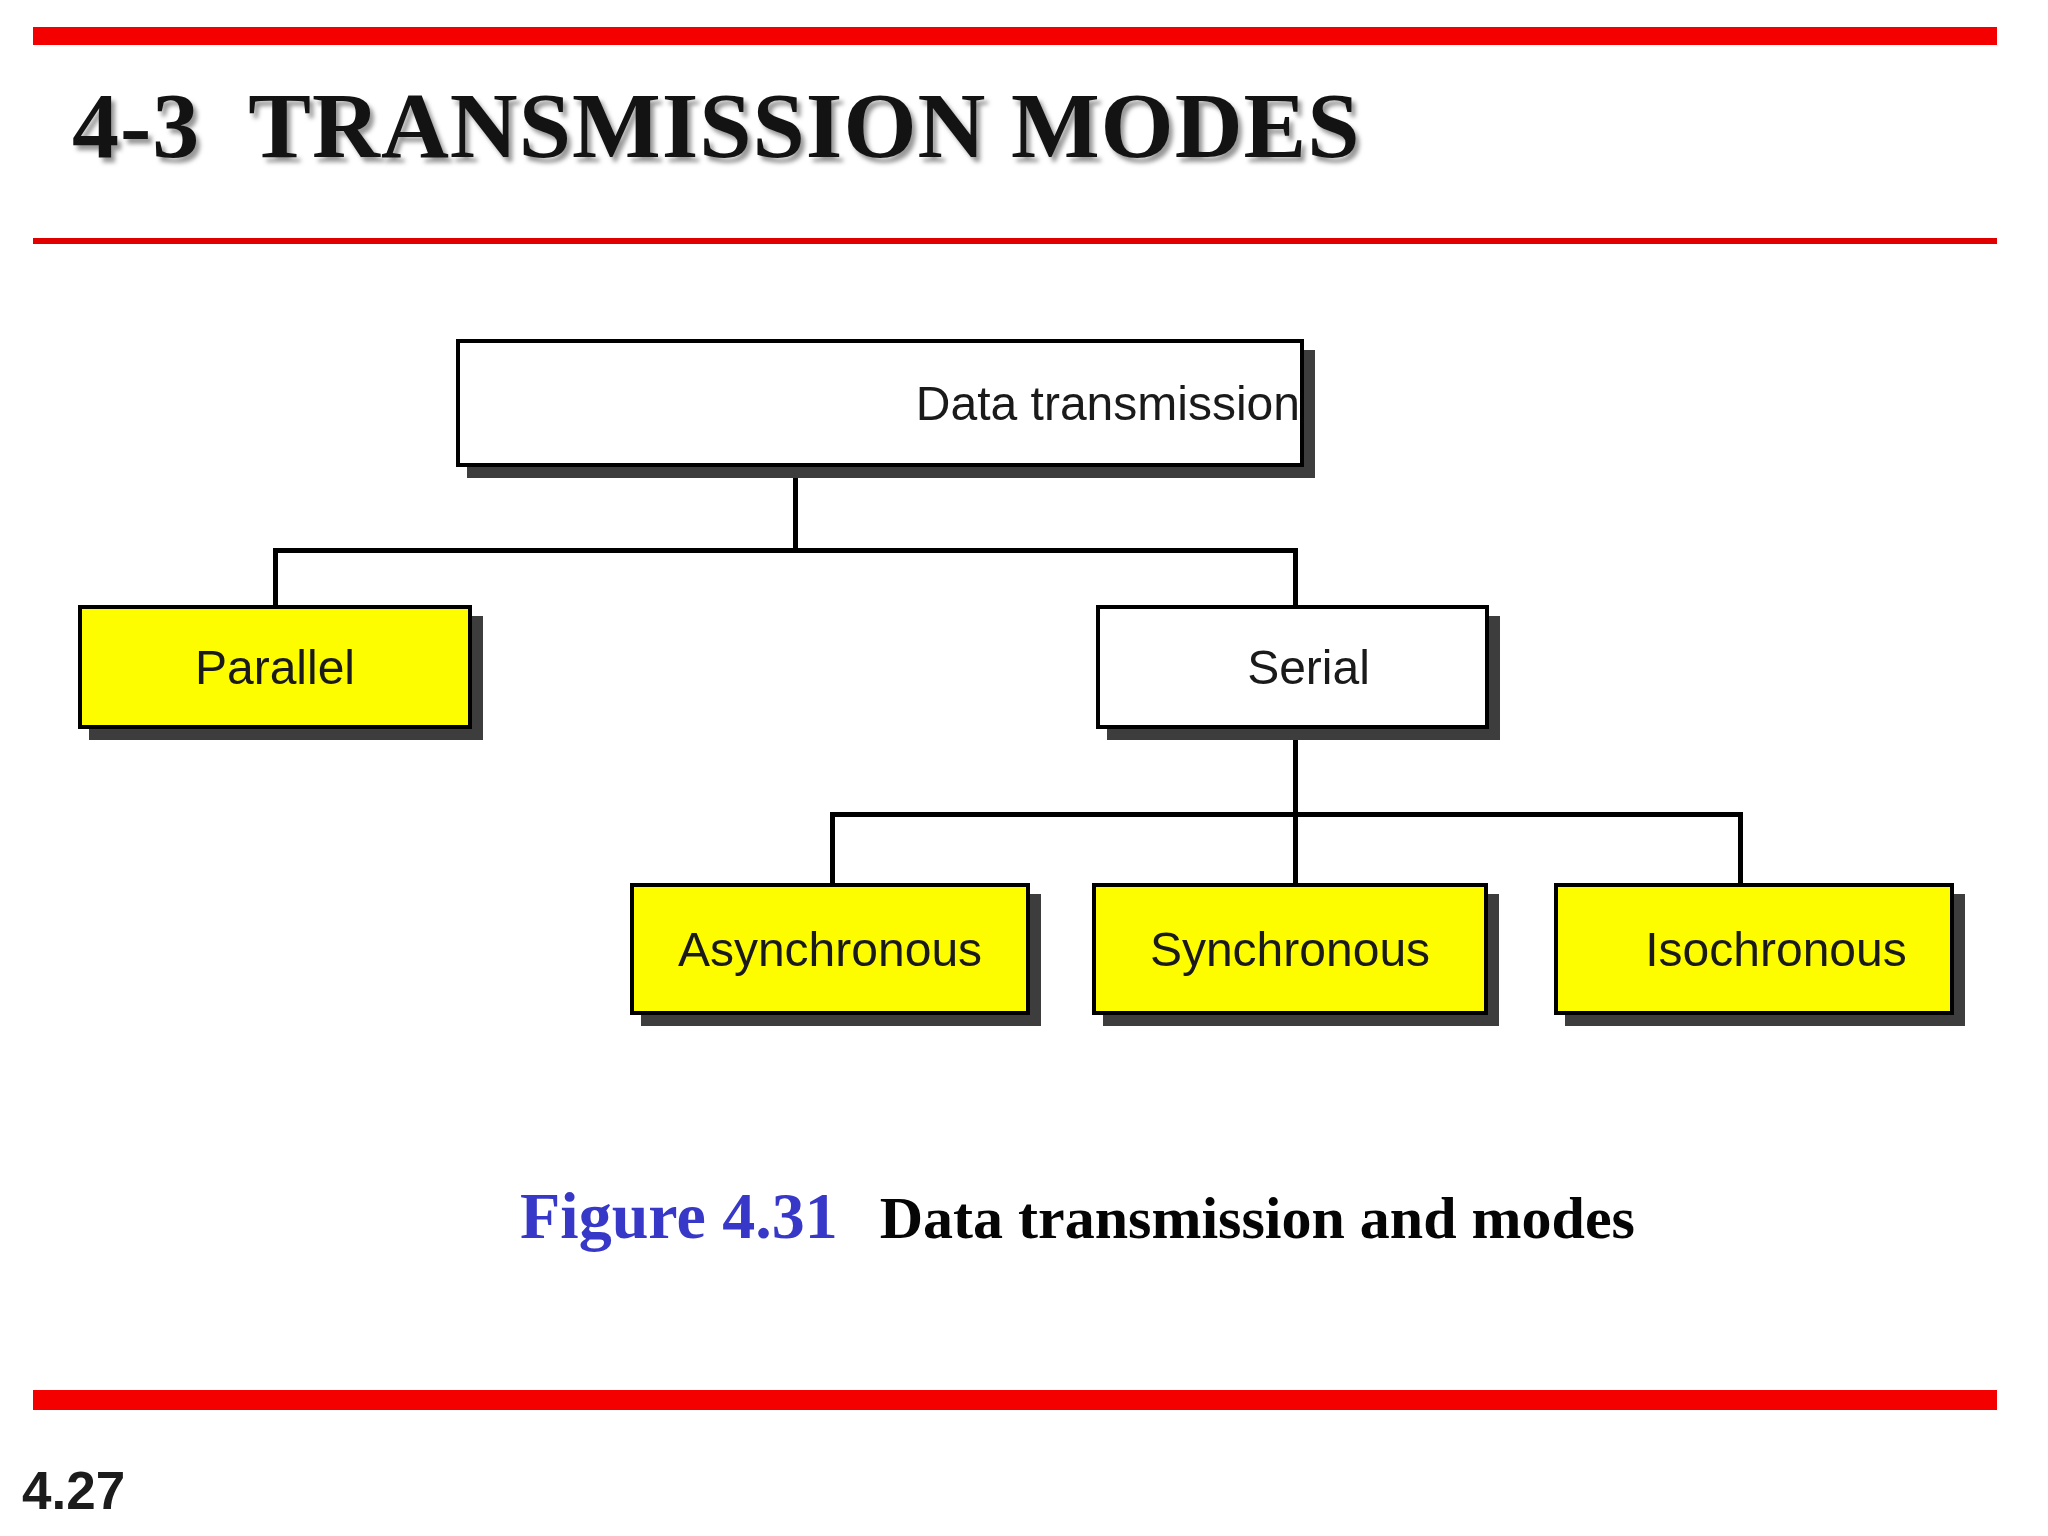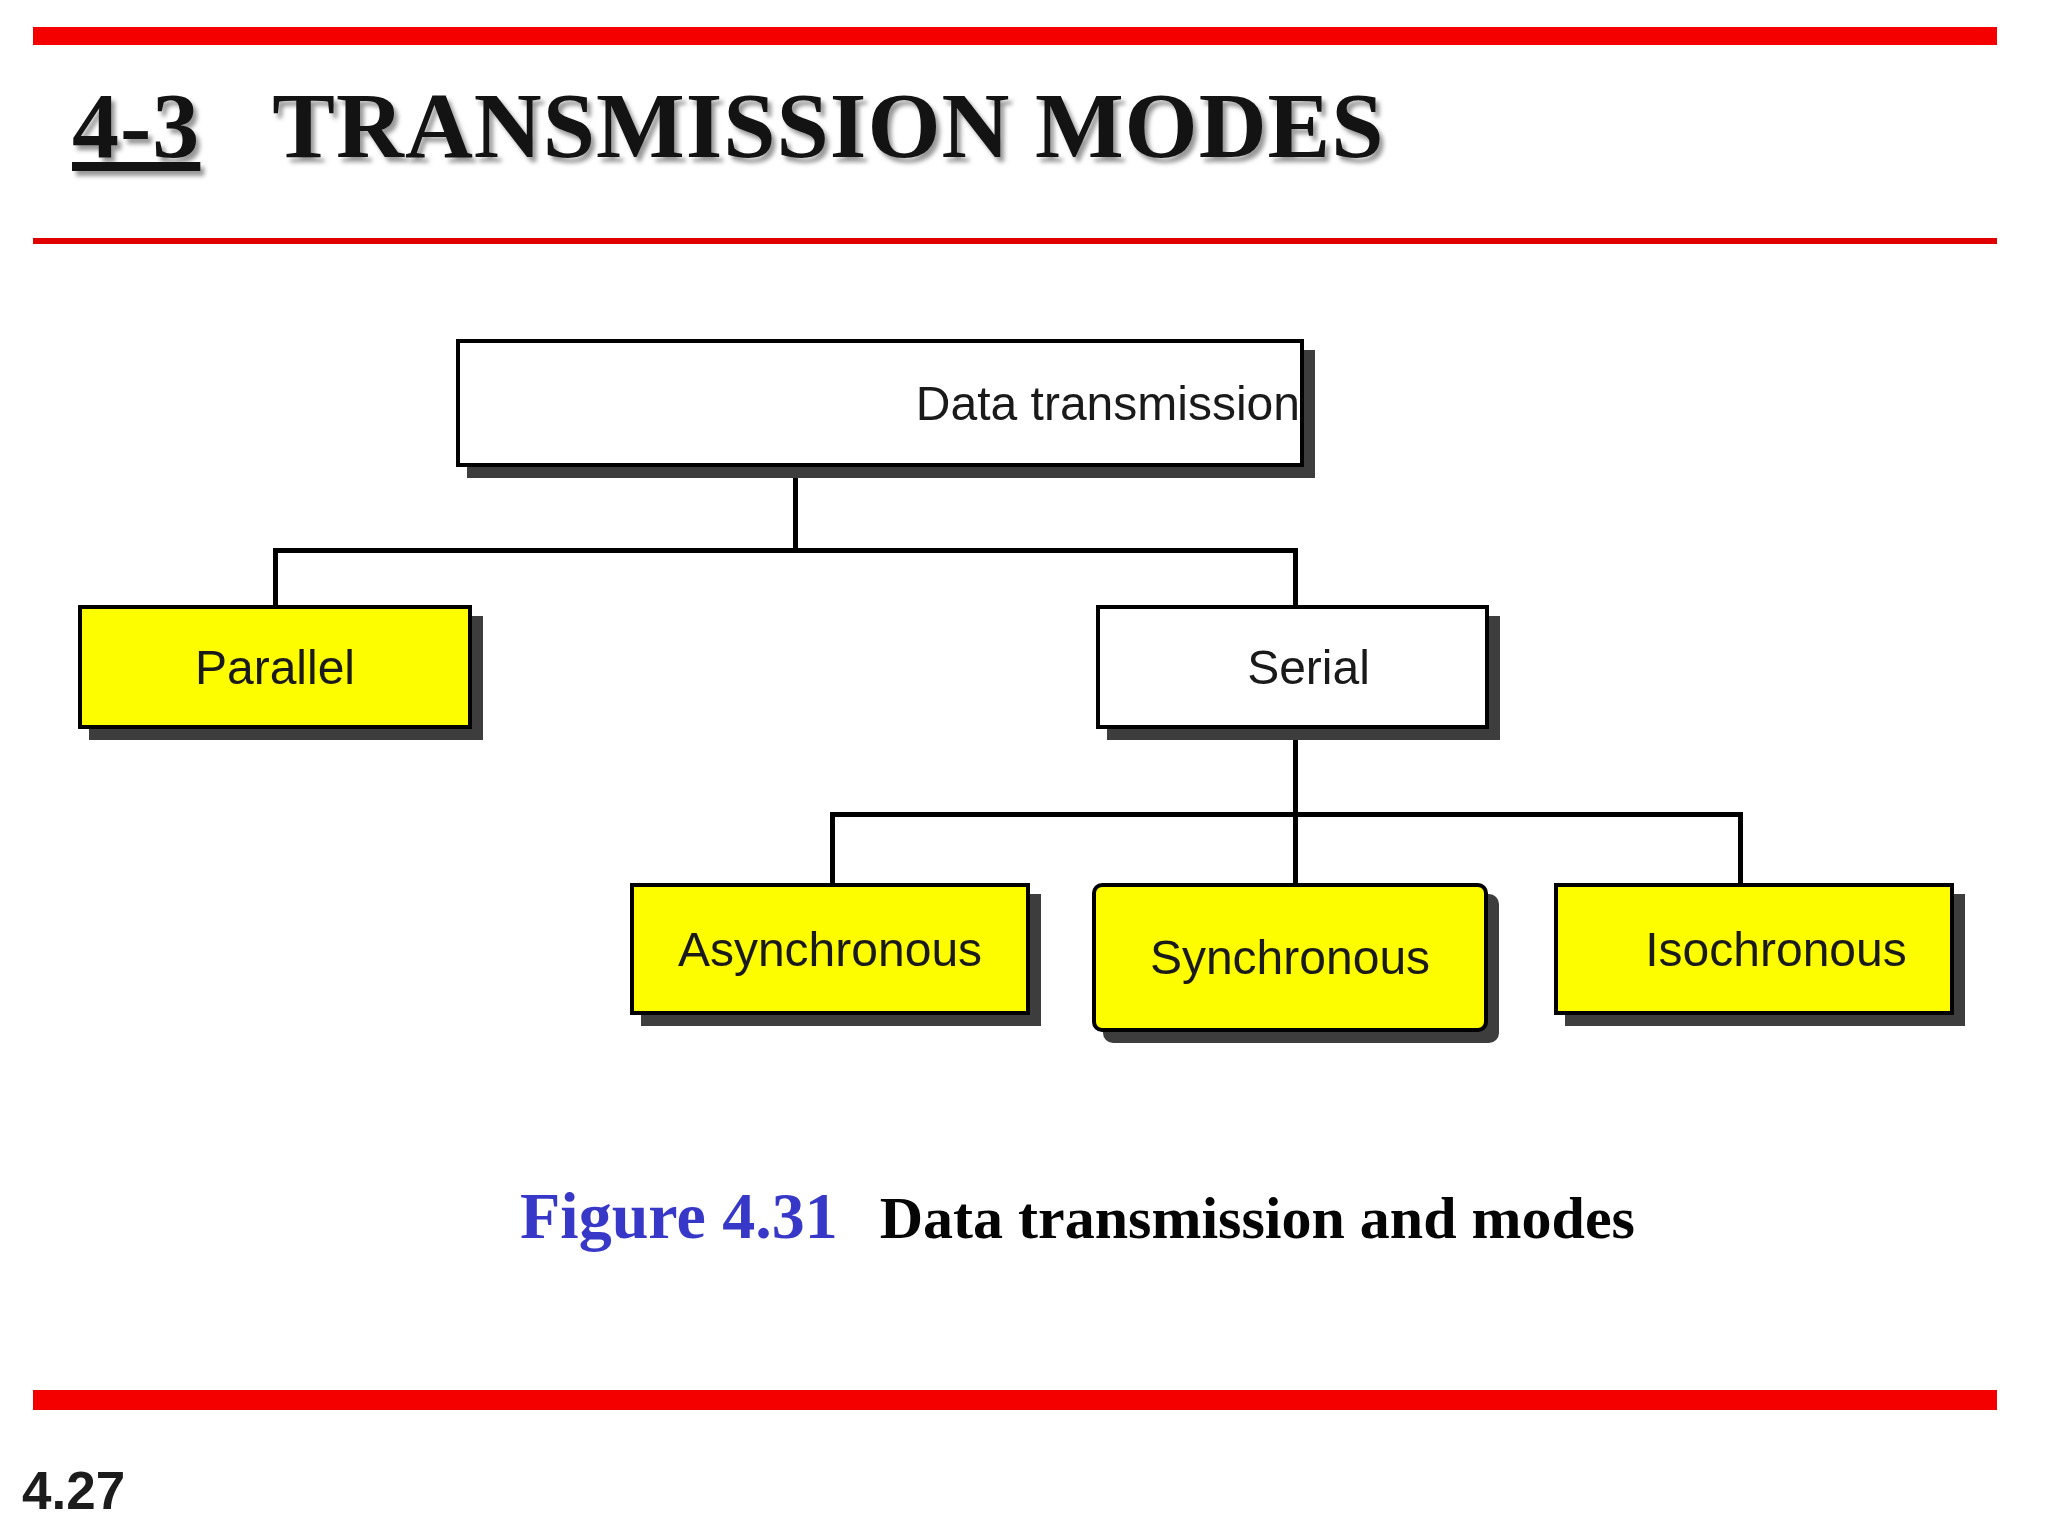--- a/index.html
+++ b/index.html
@@ -33,41 +33,41 @@
     top: 70px;
     font-family: "Liberation Serif", serif;
     font-weight: bold;
     font-size: 94px;
     line-height: 110px;
     color: #131313;
     text-shadow: 4px 5px 4px rgba(70,70,70,0.55);
     letter-spacing: 1px;
     white-space: nowrap;
   }
-  .slide-title .sec-num { margin-right: 72px; text-decoration: underline; }
+  .slide-title .sec-num { margin-right: 48px; }
   
   .node {
     position: absolute;
     box-sizing: border-box;
     border: 4px solid #000000;
     box-shadow: 11px 11px 0 0 #3d3d3d;
     display: flex;
     align-items: center;
     justify-content: center;
     font-size: 48px;
     color: #1a1a1a;
     background: #ffffff;
     white-space: nowrap;
   }
   .node.yellow { background: #fdfd00; }
   #node-data-transmission { left: 456px; top: 339px; width: 848px; height: 128px; justify-content: flex-end; }
   #node-parallel          { left:  78px; top: 605px; width: 394px; height: 124px; }
   #node-serial            { left: 1096px; top: 605px; width: 393px; height: 124px; padding-left: 32px; }
   #node-asynchronous      { left: 630px; top: 883px; width: 400px; height: 132px; }
-  #node-synchronous       { left: 1092px; top: 883px; width: 396px; height: 149px; border-radius: 10px; }
+  #node-synchronous       { left: 1092px; top: 883px; width: 396px; height: 132px; }
   #node-isochronous       { left: 1554px; top: 883px; width: 400px; height: 132px; padding-left: 44px; }
   
   .line { position: absolute; background: #000000; }
   #v-root        { left: 793px;  top: 467px; width: 5px;    height: 85px;  }
   #h-level1      { left: 273px;  top: 548px; width: 1025px; height: 5px;   }
   #v-parallel    { left: 273px;  top: 548px; width: 5px;    height: 60px;  }
   #v-serial-top  { left: 1293px; top: 548px; width: 5px;    height: 60px;  }
   #v-serial-bot  { left: 1293px; top: 729px; width: 5px;    height: 157px; }
   #h-level2      { left: 830px;  top: 812px; width: 913px;  height: 5px;   }
   #v-async       { left: 830px;  top: 812px; width: 5px;    height: 74px;  }

